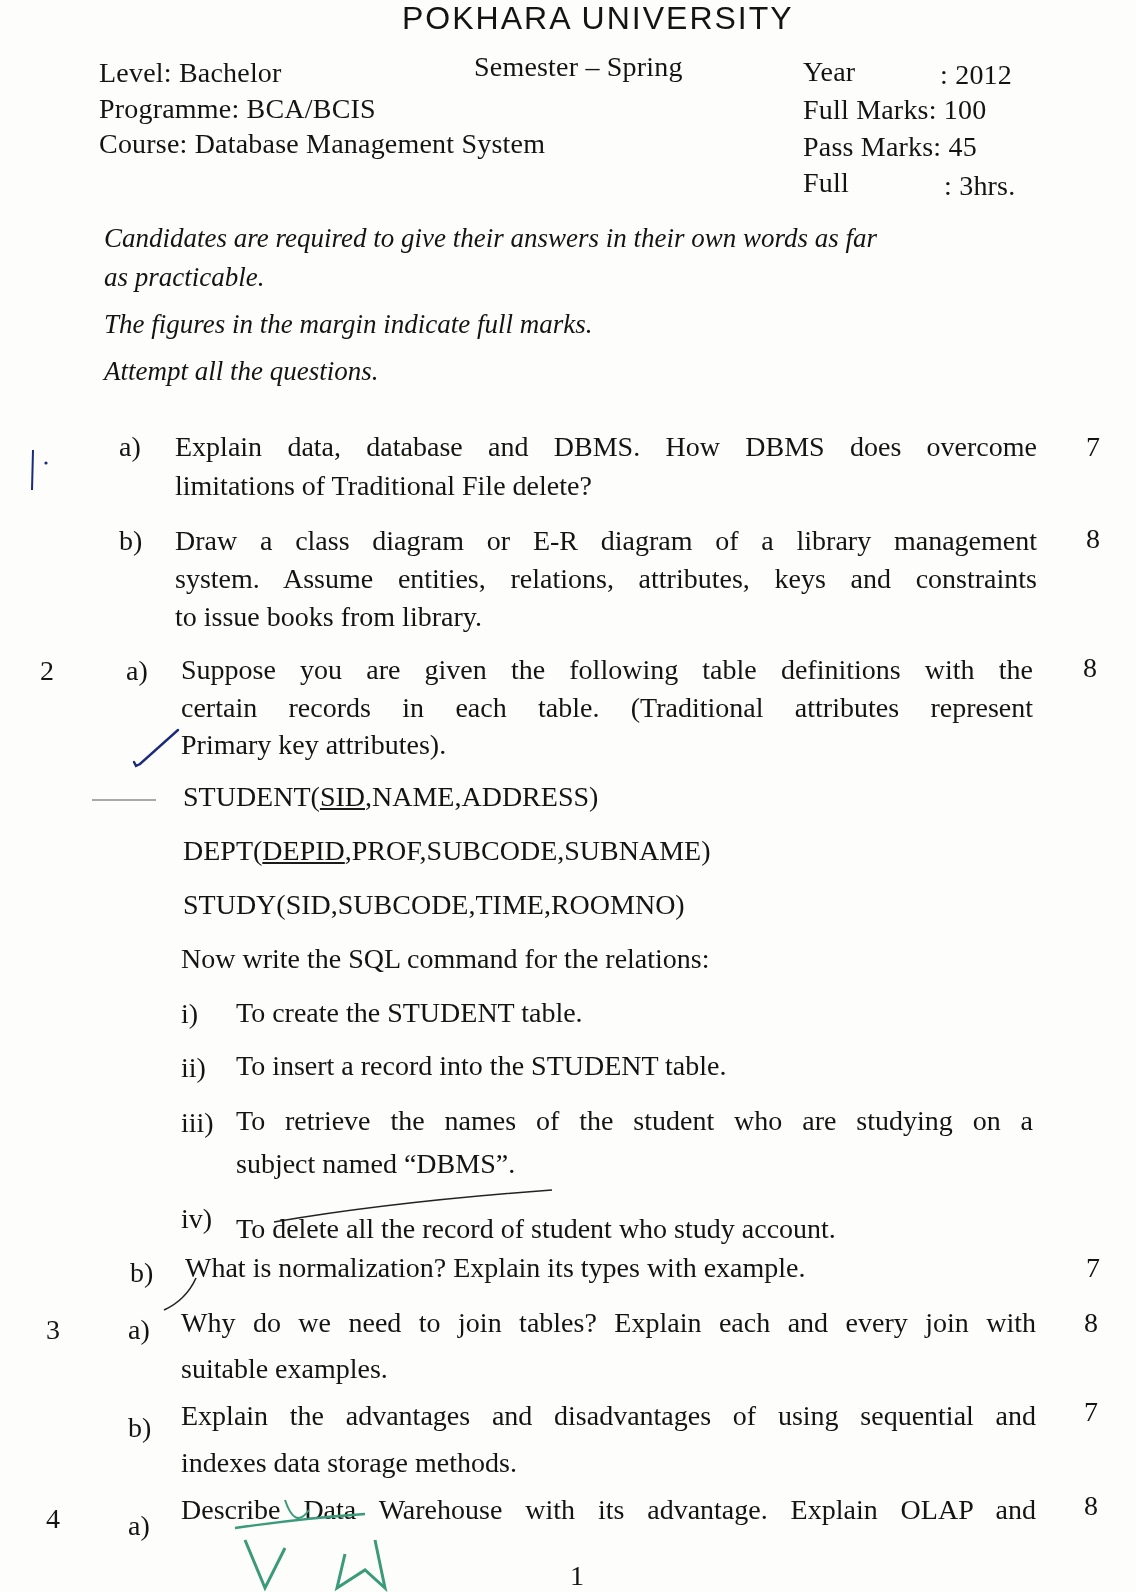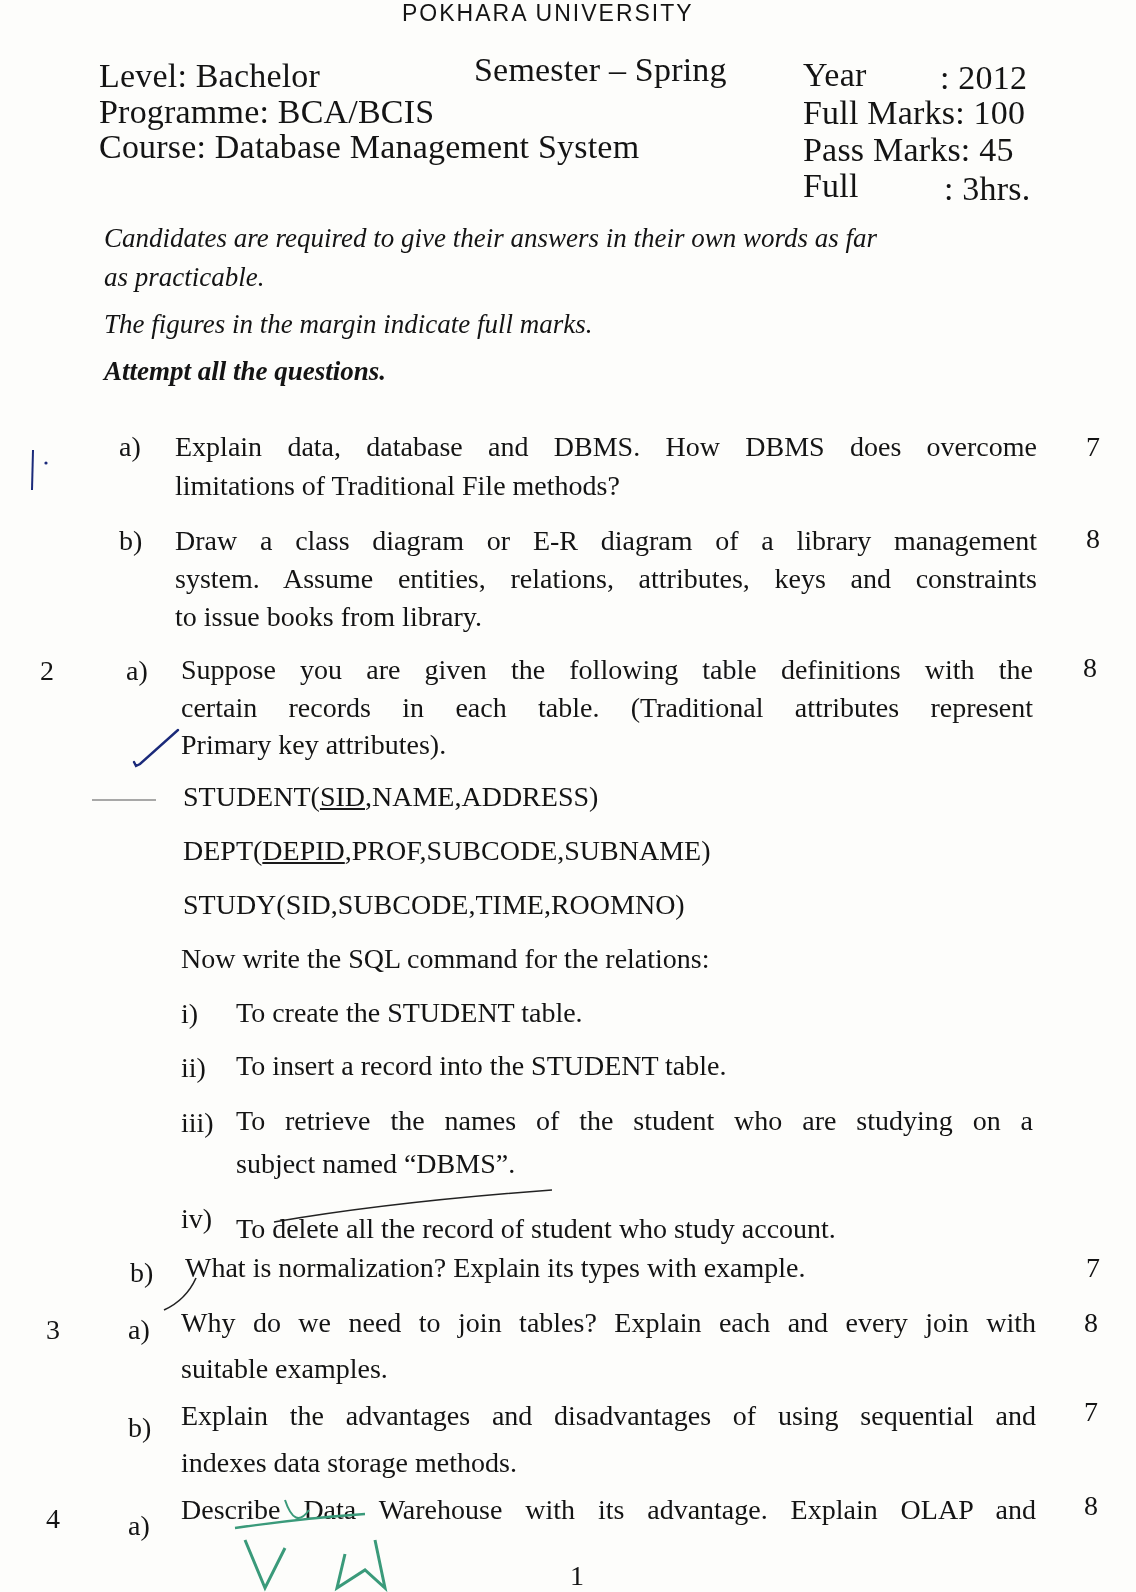--- a/index.html
+++ b/index.html
@@ -3,25 +3,25 @@
 <meta charset="utf-8">
 <style>
   html, body { margin: 0; padding: 0; }
   body {
     width: 1136px; height: 1592px; background: #fdfdfb; position: relative; overflow: hidden;
     font-family: "Liberation Serif", "DejaVu Serif", serif; color: #141414;
   }
   .abs { position: absolute; white-space: nowrap; }
   .title {
     font-family: "Liberation Sans", "DejaVu Sans", sans-serif;
-    font-size: 23px; letter-spacing: 2px; top: 0px; left: 402px;
+    font-size: 32px; letter-spacing: 2px; top: 0px; left: 402px;
   }
-  .hdr { font-size: 34px; letter-spacing: 0.2px; text-align: center; }
+  .hdr { font-size: 28px; letter-spacing: 0.2px; text-align: center; }
   .instr { font-size: 27px; font-style: italic; }
-  .instr.bold { font-weight: bold; }
+  .instr.bold { font-weight: normal; }
   .q { font-size: 28px; }
   .label { font-size: 28px; }
   .num { font-size: 28px; }
   .marks { font-size: 28px; }
   .just { text-align: justify; text-align-last: justify; white-space: normal; }
   .pen { position: absolute; }
   .ul { text-decoration: underline; text-decoration-color: #1a1a1a; }
 </style>
 </head>
 <body>
@@ -47,21 +47,21 @@
 <div class="abs instr" style="left:104px; top:309px;">The figures in the margin indicate full marks.</div>
 <div class="abs instr bold" style="left:104px; top:356px;">Attempt all the questions.</div>
 
 <svg class="pen" style="left:28px; top:446px;" width="24" height="50">
   <line x1="5" y1="4" x2="4" y2="44" stroke="#1b2a7a" stroke-width="2"></line>
   <circle cx="18" cy="17" r="1.6" fill="#1b2a7a"></circle>
 </svg>
 
 <div class="abs label" style="left:119px; top:431px;">a)</div>
 <div class="abs q just" style="left:175px; top:431px; width:862px;">Explain data, database and DBMS. How DBMS does overcome</div>
-<div class="abs q" style="left:175px; top:470px;">limitations of Traditional File methods?</div>
+<div class="abs q" style="left:175px; top:470px;">limitations of Traditional File delete?</div>
 <div class="abs marks" style="left:1086px; top:431px;">7</div>
 
 <div class="abs label" style="left:119px; top:525px;">b)</div>
 <div class="abs q just" style="left:175px; top:525px; width:862px;">Draw a class diagram or E-R diagram of a library management</div>
 <div class="abs q just" style="left:175px; top:563px; width:862px;">system. Assume entities, relations, attributes, keys and constraints</div>
 <div class="abs q" style="left:175px; top:601px;">to issue books from library.</div>
 <div class="abs marks" style="left:1086px; top:523px;">8</div>
 
 <div class="abs num" style="left:40px; top:655px;">2</div>
 <div class="abs label" style="left:126px; top:655px;">a)</div>

